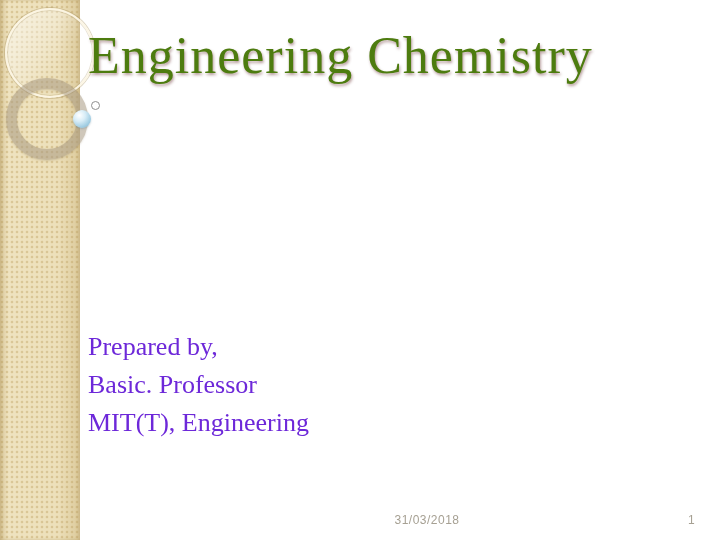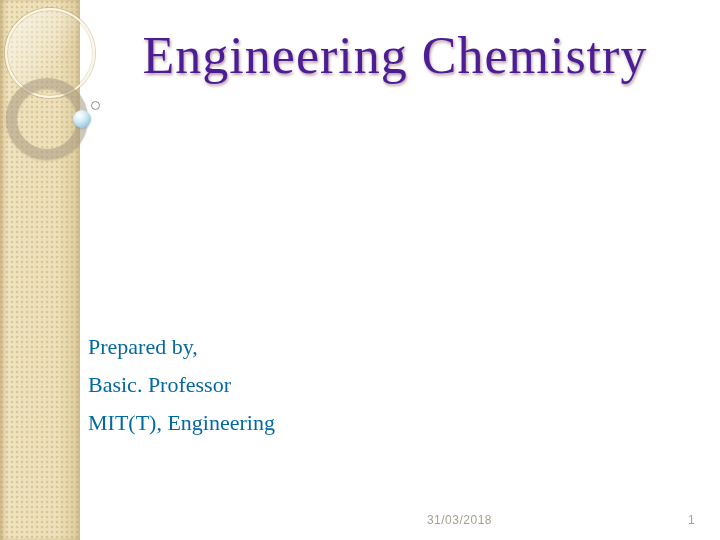--- a/index.html
+++ b/index.html
@@ -63,53 +63,52 @@
     width: 9px; height: 9px;
     border-radius: 50%;
     box-sizing: border-box;
     border: 1.5px solid #8E8E8E;
     background: #ffffff;
   }
 
   
   .title {
     position: absolute;
-    left: 80px; top: 24px;
+    left: 88px; top: 24px;
     width: 630px;
     margin: 0;
-    text-align: center;
     font-family: "Liberation Serif", serif;
     font-weight: normal;
     font-size: 52px;
     line-height: 64px;
     letter-spacing: 1px;
-    color: #4c1d95;
+    color: #4d7c0f;
     text-shadow: 1px 2px 3px rgba(90,30,30,0.45);
   }
 
   
   .body-text {
     position: absolute;
     left: 88px; top: 328px;
     width: 560px;
     font-family: "Liberation Serif", serif;
-    font-size: 22px;
-    color: #0369a1;
+    font-size: 26px;
+    color: #6d28d9;
   }
   .body-line {
     line-height: 38px;
     white-space: nowrap;
   }
 
   
   .footer-date {
     position: absolute;
-    left: 342px; top: 513px;
+    left: 352px; top: 513px;
     width: 150px;
-    text-align: right;
+    text-align: center;
     font-family: "Liberation Sans", sans-serif;
     font-size: 12px;
     letter-spacing: 0.5px;
     color: #A6A093;
   }
   .slide-number {
     position: absolute;
     left: 688px; top: 513px;
     font-family: "Liberation Sans", sans-serif;
     font-size: 12px;

